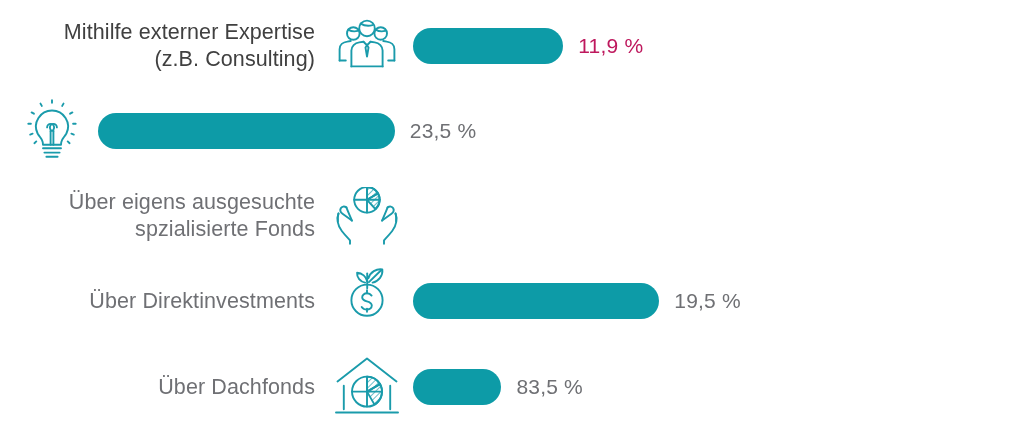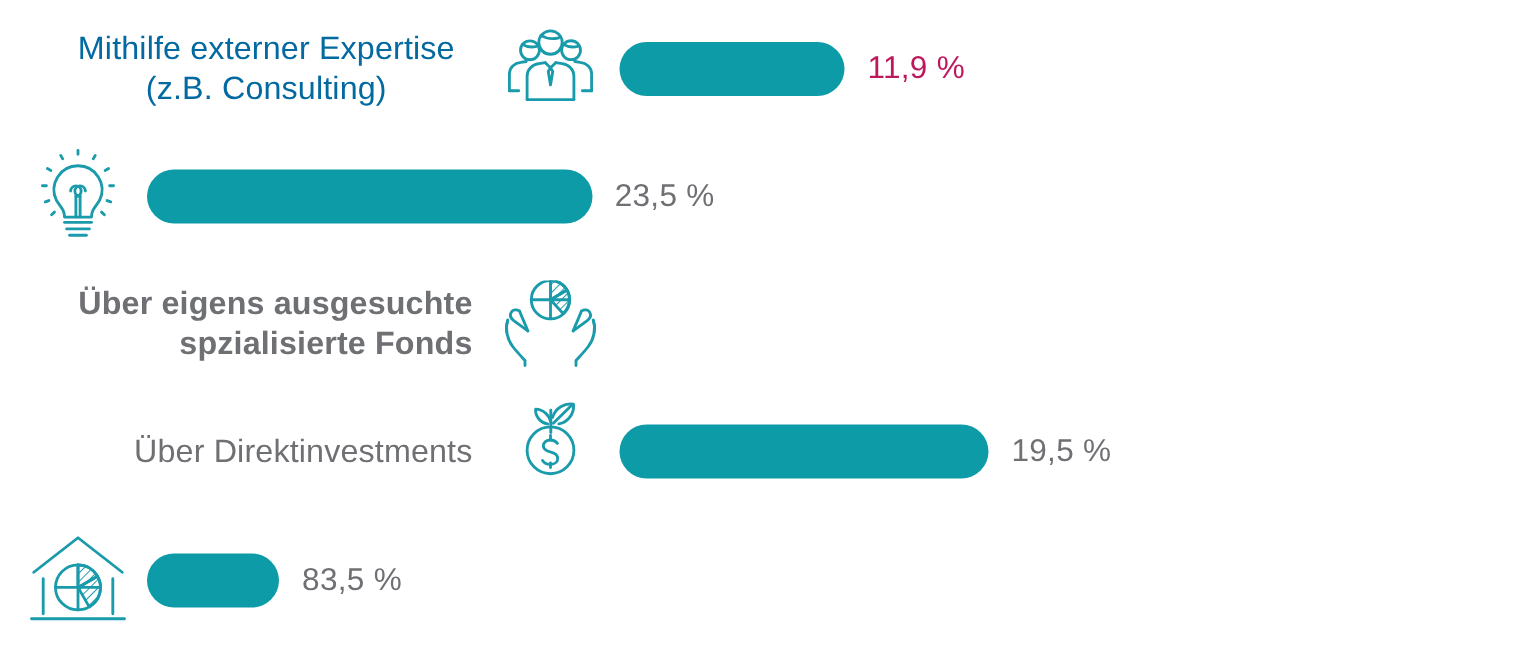--- a/index.html
+++ b/index.html
@@ -87,21 +87,21 @@
     font-weight: 400;
   }
 </style>
 </head>
 <body>
 
 <div id="chart-root" style="background: rgb(255, 255, 255);">
   <div class="rows">
 
     <div class="row row-0">
-      <div class="cat-label" style="color: #0369a1; text-align: center;">Mithilfe externer Expertise
+      <div class="cat-label" style="color: #404040;">Mithilfe externer Expertise
 (z.B. Consulting)</div>
       <div class="icon-cell">
         <svg width="72" height="60" viewBox="0 0 72 60" fill="none" stroke="#1a9bab" stroke-width="1.9" stroke-linecap="round" stroke-linejoin="round">
           <path d="M16 17.5a6.3 6.3 0 1 1 12.6 0 6.3 6.3 0 0 1-12.6 0z"></path>
           <path d="M17.2 13.6c2.6 1.6 6.4 2.1 9.6 1.3"></path>
           <path d="M8.6 44.5V33.2c0-4.2 3.4-7.1 7.6-7.6l3.6-.6"></path>
           <path d="M8.6 44.5h6.2"></path>
           <path d="M43.4 17.5a6.3 6.3 0 1 1 12.6 0 6.3 6.3 0 0 1-12.6 0z"></path>
           <path d="M44.6 13.6c2.6 1.6 6.4 2.1 9.6 1.3"></path>
           <path d="M63.4 44.5V33.2c0-4.2-3.4-7.1-7.6-7.6l-3.6-.6"></path>
@@ -135,21 +135,21 @@
           <path d="M32 3.2v2.6M20.5 6.6l1.3 2.3M43.5 6.6l-1.3 2.3M11.6 15.4l2.3 1.3M52.4 15.4l-2.3 1.3M8.3 26.8h2.6M53.1 26.8h2.6M10.2 37.6l2.4-.9M53.8 37.6l-2.4-.9M14.4 46.2l1.9-1.8M49.6 46.2l-1.9-1.8"></path>
         </svg>
       </div>
       <div class="bar-cell">
         <div class="bar" style="width: 296.8px; background: rgb(13, 155, 167);"></div>
         <div class="bar-value" style="color: rgb(111, 112, 116);">23,5 %</div>
       </div>
     </div>
 
     <div class="row row-2">
-      <div class="cat-label" style="color: rgb(111, 112, 116); font-weight: bold;">Über eigens ausgesuchte
+      <div class="cat-label" style="color: rgb(111, 112, 116);">Über eigens ausgesuchte
 spzialisierte Fonds</div>
       <div class="icon-cell">
         <svg width="74" height="58" viewBox="0 0 74 58" fill="none" stroke="#1a9bab" stroke-width="1.9" stroke-linecap="round" stroke-linejoin="round">
           <defs>
             <pattern id="hatchA" width="4" height="4" patternTransform="rotate(45)" patternUnits="userSpaceOnUse">
               <line x1="0" y1="0" x2="0" y2="4" stroke="#1a9bab" stroke-width="1.3"></line>
             </pattern>
           </defs>
           <path d="M37 25.6a12.8 12.8 0 1 1 0-25.6 12.8 12.8 0 0 1 0 25.6z" fill="none"></path>
           <path d="M37 12.8V0a12.8 12.8 0 0 1 11 6.4L37 12.8z" fill="url(#hatchA)"></path>
@@ -180,20 +180,21 @@
           <path d="M46.1 6.2L33.9 18.1"></path>
         </svg>
       </div>
       <div class="bar-cell">
         <div class="bar" style="width: 246.3px; background: rgb(13, 155, 167);"></div>
         <div class="bar-value" style="color: rgb(111, 112, 116);">19,5 %</div>
       </div>
     </div>
 
     <div class="row row-4">
+      <div class="cat-label" style="color: rgb(111, 112, 116);">Über Dachfonds</div>
       <div class="icon-cell">
         <svg width="70" height="64" viewBox="0 0 70 64" fill="none" stroke="#1a9bab" stroke-width="1.9" stroke-linecap="round" stroke-linejoin="round">
           <defs>
             <pattern id="hatchB" width="4" height="4" patternTransform="rotate(45)" patternUnits="userSpaceOnUse">
               <line x1="0" y1="0" x2="0" y2="4" stroke="#1a9bab" stroke-width="1.3"></line>
             </pattern>
           </defs>
           <path d="M5.5 26.5L35 3.5l29.5 23"></path>
           <path d="M11.8 30.8v23.4M58.2 30.8v23.4"></path>
           <path d="M4 57.5h62"></path>

